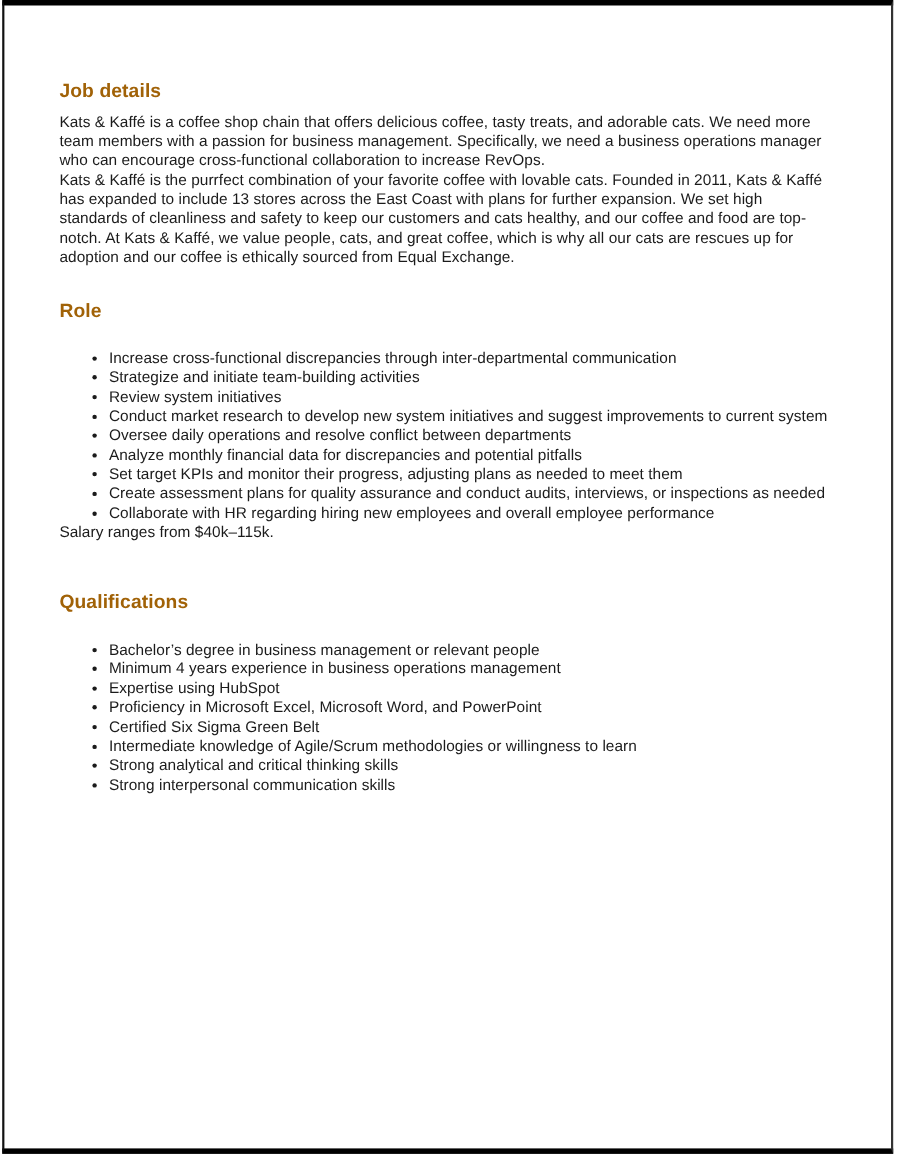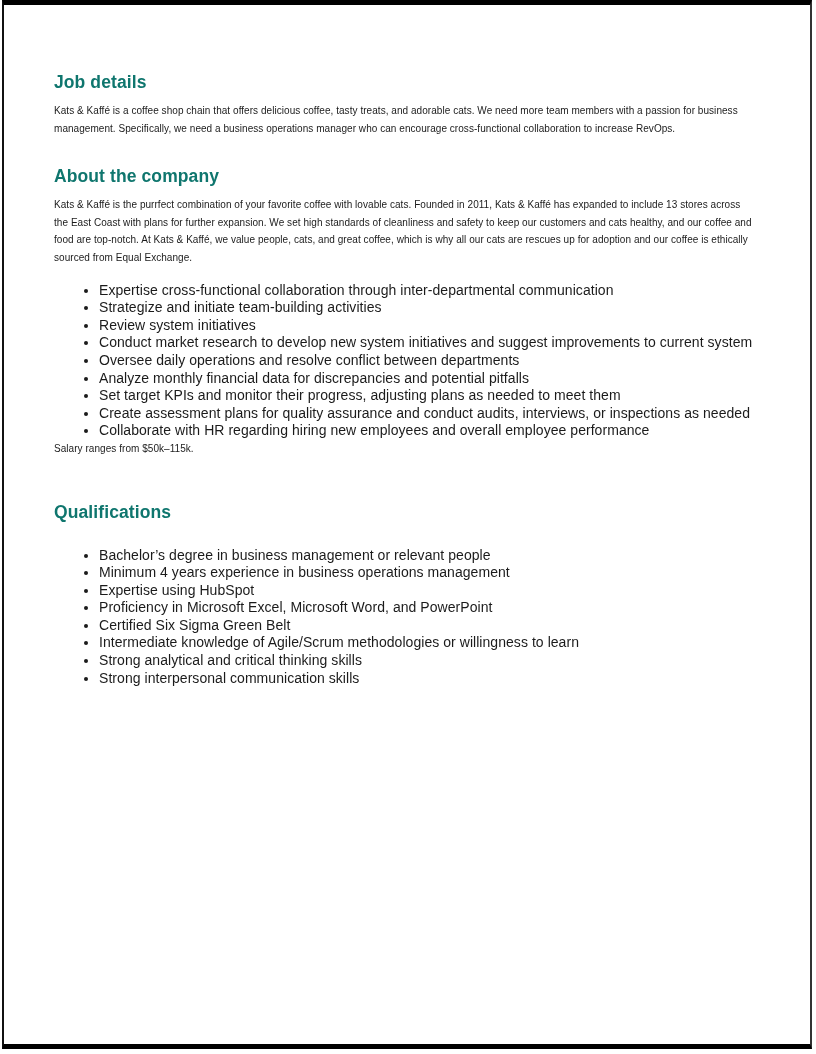--- a/index.html
+++ b/index.html
@@ -20,27 +20,27 @@
     border-bottom:5px solid #000000;
     border-left:2px solid #111111;
     border-right:2px solid #333333;
     padding:66px 44px 0 50px;
     overflow:hidden;
   }
   h2{
     font-size:17.5px;
     line-height:22px;
     font-weight:700;
-    color:#0f766e;
+    color:#a16207;
     margin:28px 0 9px 0;
     letter-spacing:0.1px;
   }
   h2.first{margin-top:0;}
   p{
-    font-size:10px;
+    font-size:14px;
     line-height:17.6px;
     margin:0;
     max-width:700px;
     letter-spacing:0.05px;
   }
   .italic{}
   .spacer{height:15px;}
   ul{
     margin:0;
     padding:0 0 0 45px;
@@ -57,41 +57,41 @@
 <body>
 
 <div class="doc-page">
 
   <section>
     <h2 class="first">Job details</h2>
     <p>Kats &amp; Kaffé is a coffee shop chain that offers delicious coffee, tasty treats, and adorable cats. We need more team members with a passion for business management. Specifically, we need a business operations manager who can encourage cross-functional collaboration to increase RevOps.</p>
   </section>
 
   <section>
-    <h2>About the company</h2>
     <p><span>Kats &amp; Kaffé is the </span><span class="italic">purrfect</span><span> combination of your favorite coffee with lovable cats. Founded in 2011, Kats &amp; Kaffé has expanded to include 13 stores across the East Coast with plans for further expansion. We set high standards of cleanliness and safety to keep our customers and cats healthy, and our coffee and food are top-notch. At Kats &amp; Kaffé, we value people, cats, and great coffee, which is why all our cats are rescues up for adoption and our coffee is ethically sourced from Equal Exchange.</span></p>
   </section>
 
   <section>
+    <h2>Role</h2>
     <div class="spacer"></div>
     <ul>
-        <li>Expertise cross-functional collaboration through inter-departmental communication</li>
+        <li>Increase cross-functional discrepancies through inter-departmental communication</li>
         <li>Strategize and initiate team-building activities</li>
         <li>Review system initiatives</li>
         <li>Conduct market research to develop new system initiatives and suggest improvements to current system</li>
         <li>Oversee daily operations and resolve conflict between departments</li>
         <li>Analyze monthly financial data for discrepancies and potential pitfalls</li>
         <li>Set target KPIs and monitor their progress, adjusting plans as needed to meet them</li>
         <li>Create assessment plans for quality assurance and conduct audits, interviews, or inspections as needed</li>
         <li>Collaborate with HR regarding hiring new employees and overall employee performance</li>
       </ul>
   </section>
 
   <section>
-    <p class="italic">Salary ranges from $50k–115k.</p>
+    <p class="italic">Salary ranges from $40k–115k.</p>
     <div class="spacer"></div>
   </section>
 
   <section>
     <h2>Qualifications</h2>
     <div class="spacer"></div>
     <ul>
         <li>Bachelor’s degree in business management or relevant people</li>
         <li>Minimum 4 years experience in business operations management</li>
         <li>Expertise using HubSpot</li>

